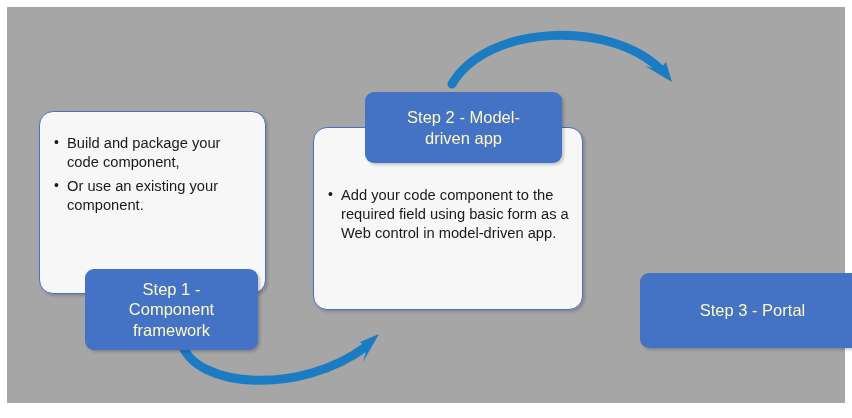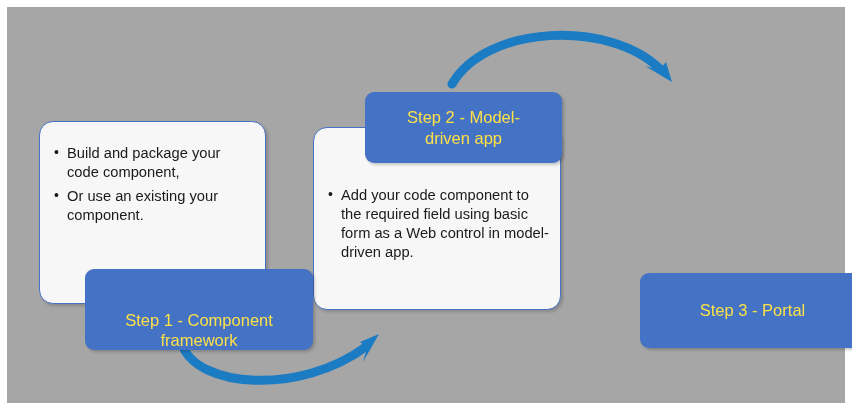--- a/index.html
+++ b/index.html
@@ -31,22 +31,22 @@
   }
   
   .card {
     position: absolute;
     background: #f7f7f7;
     border: 1.5px solid #4472c4;
     border-radius: 14px;
     box-sizing: border-box;
     box-shadow: 2px 2px 3px rgba(0,0,0,0.18);
   }
-  #card-1 { left: 32px;  top: 114px; width: 227px; height: 183px; }
-  #card-2 { left: 306px; top: 120px; width: 248px; height: 183px; padding-left: 16px; }
+  #card-1 { left: 32px;  top: 104px; width: 227px; height: 183px; }
+  #card-2 { left: 306px; top: 120px; width: 270px; height: 183px; padding-left: 16px; }
   #card-3 { left: 586px; top: 118px; width: 227px; height: 183px; }
 
   .card-body {
     position: absolute;
     left: 14px;
     right: 10px;
     top: 22px;
     margin: 0;
     padding: 0;
     list-style: none;
@@ -72,27 +72,27 @@
   
   .badge {
     position: absolute;
     background: #4472c4;
     border-radius: 9px;
     box-sizing: border-box;
     display: flex;
     align-items: center;
     justify-content: center;
     text-align: center;
-    color: #fde047;
+    color: #fef9c3;
     font-size: 16.5px;
     line-height: 1.22;
     box-shadow: 2px 2px 3px rgba(0,0,0,0.20);
     padding: 0 23px;
   }
-  #badge-1 { left: 78px;  top: 262px; width: 228px; height: 81px; align-items: flex-end; }
+  #badge-1 { left: 78px;  top: 262px; width: 173px; height: 81px; }
   #badge-2 { left: 358px; top: 85px;  width: 197px; height: 71px; }
   #badge-3 { left: 633px; top: 266px; width: 225px; height: 75px; }
 
   
   #arrows {
     position: absolute;
     left: 0;
     top: 0;
     width: 852px;
     height: 418px;

